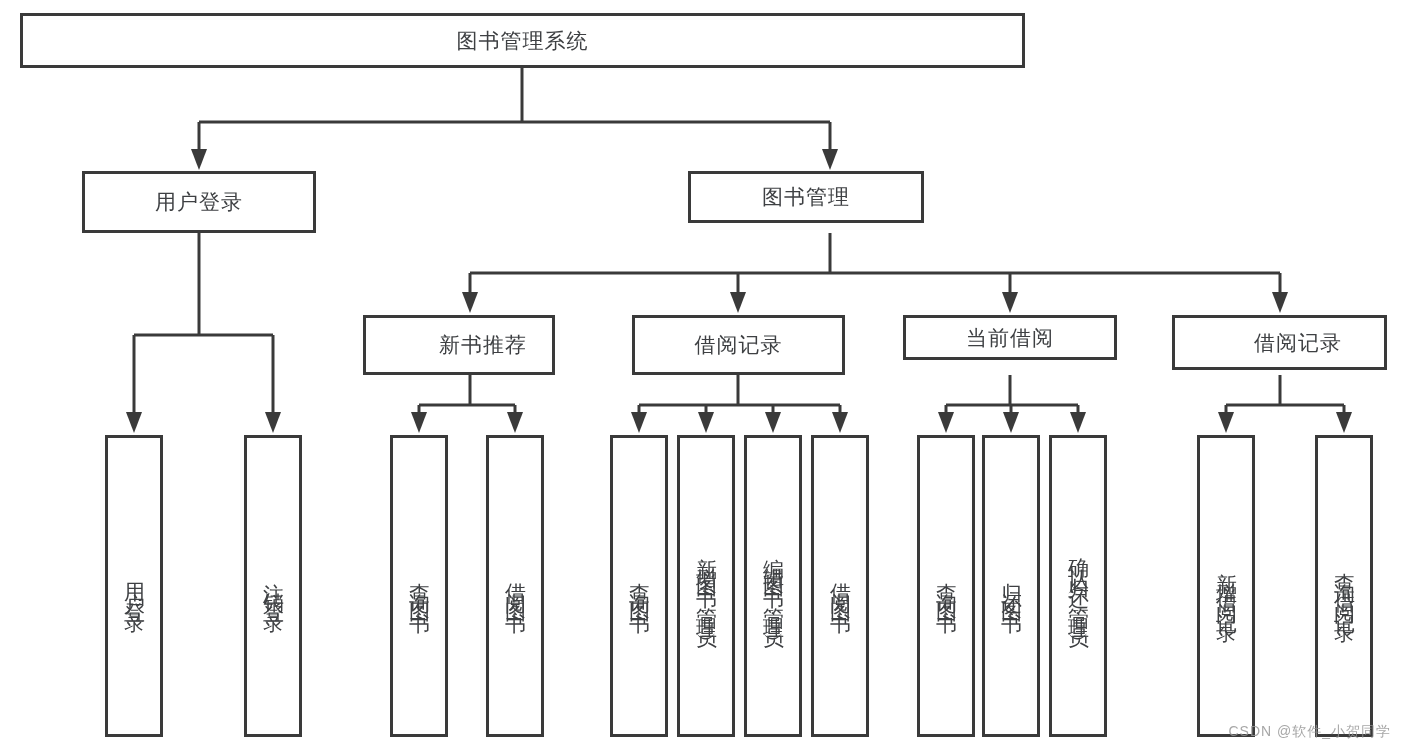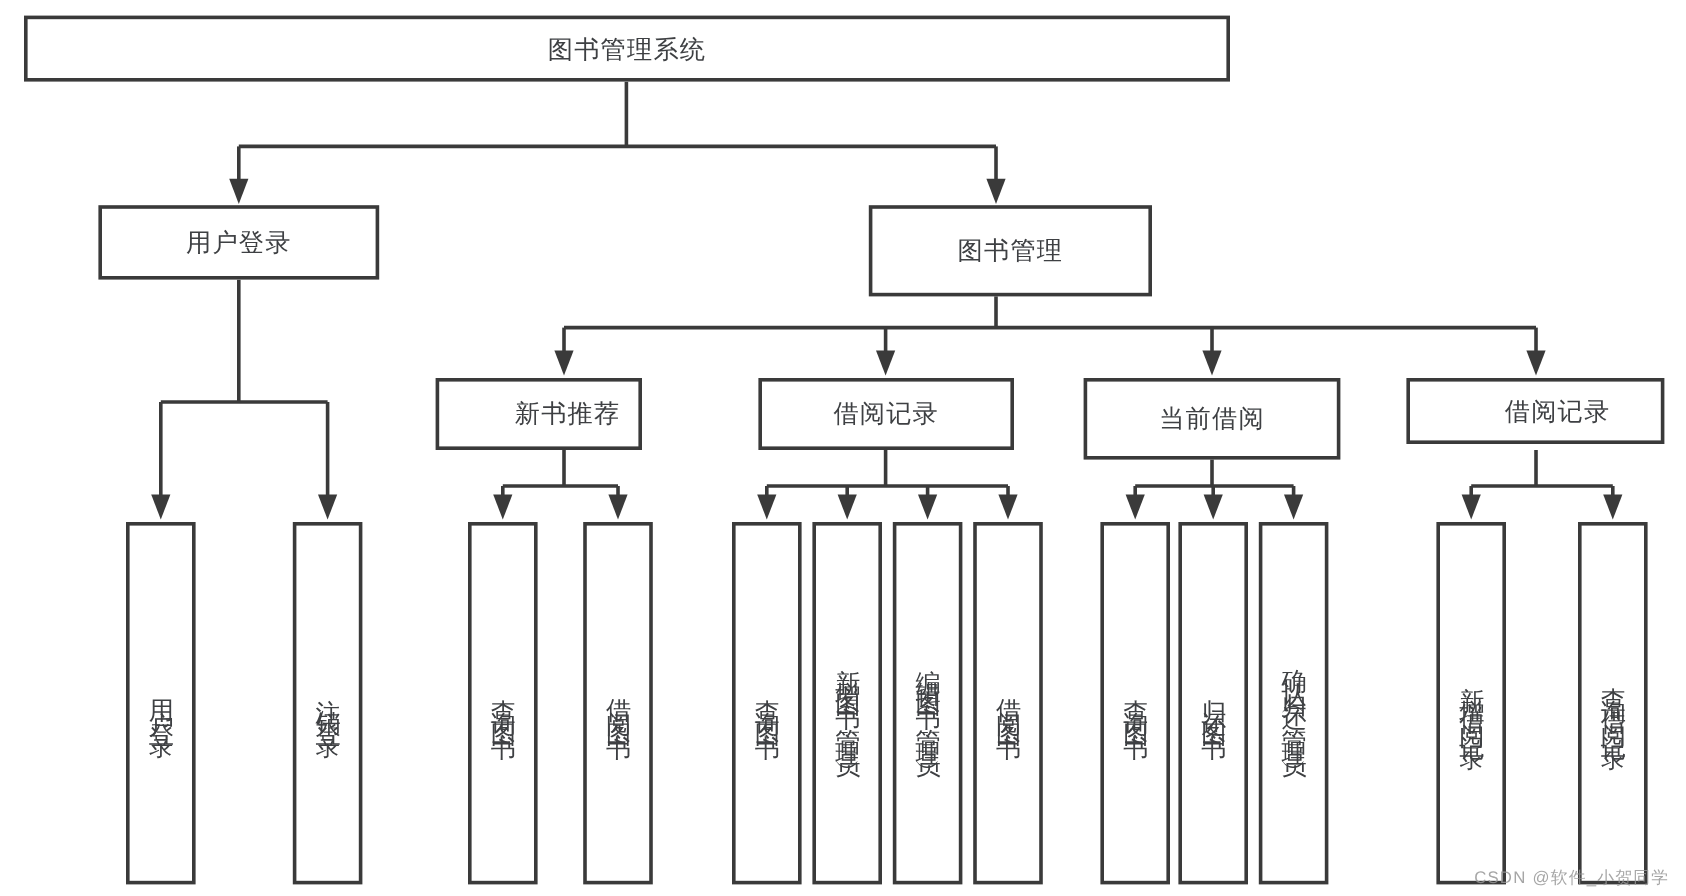--- a/index.html
+++ b/index.html
@@ -124,25 +124,25 @@
       <polygon points="1003,412 1019,412 1011,433"></polygon>
       <polygon points="1070,412 1086,412 1078,433"></polygon>
       <polygon points="1218,412 1234,412 1226,433"></polygon>
       <polygon points="1336,412 1352,412 1344,433"></polygon>
     </g>
   </svg>
 
   <div class="box" style="left:20px;top:13px;width:1005px;height:55px;">图书管理系统</div>
 
   <div class="box" style="left:82px;top:171px;width:234px;height:62px;">用户登录</div>
-  <div class="box" style="left:724px;top:171px;width:236px;height:76px;">图书管理</div>
+  <div class="box" style="left:688px;top:171px;width:236px;height:52px;">图书管理</div>
 
-  <div class="box" style="left:363px;top:315px;width:172px;height:60px;padding-left:48px;">新书推荐</div>
+  <div class="box" style="left:363px;top:315px;width:192px;height:60px;padding-left:48px;">新书推荐</div>
   <div class="box" style="left:632px;top:315px;width:213px;height:60px;">借阅记录</div>
-  <div class="box" style="left:903px;top:315px;width:214px;height:68px;">当前借阅</div>
+  <div class="box" style="left:903px;top:315px;width:214px;height:45px;">当前借阅</div>
   <div class="box" style="left:1172px;top:315px;width:215px;height:55px;padding-left:37px;">借阅记录</div>
 
   <div class="box v" style="left:105px;top:435px;width:58px;height:302px;">
     <span class="vtext">用户登录</span>
   </div>
   <div class="box v" style="left:244px;top:435px;width:58px;height:302px;">
     <span class="vtext">注销登录</span>
   </div>
 
   <div class="box v" style="left:390px;top:435px;width:58px;height:302px;">

